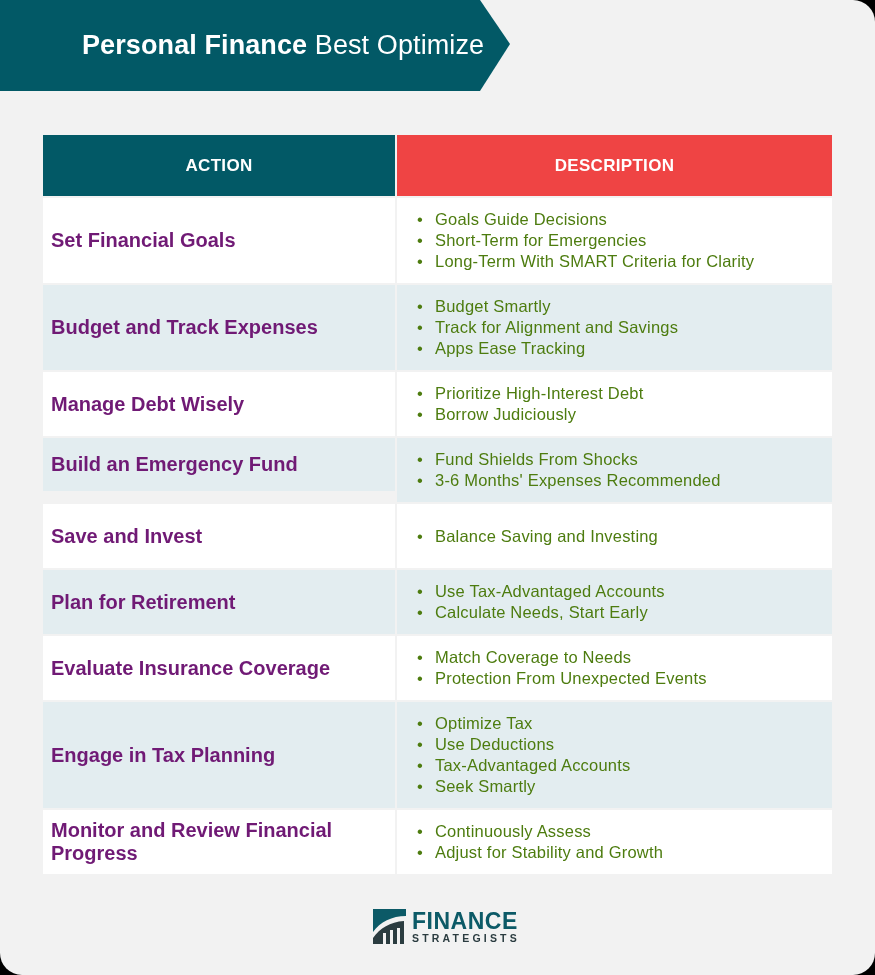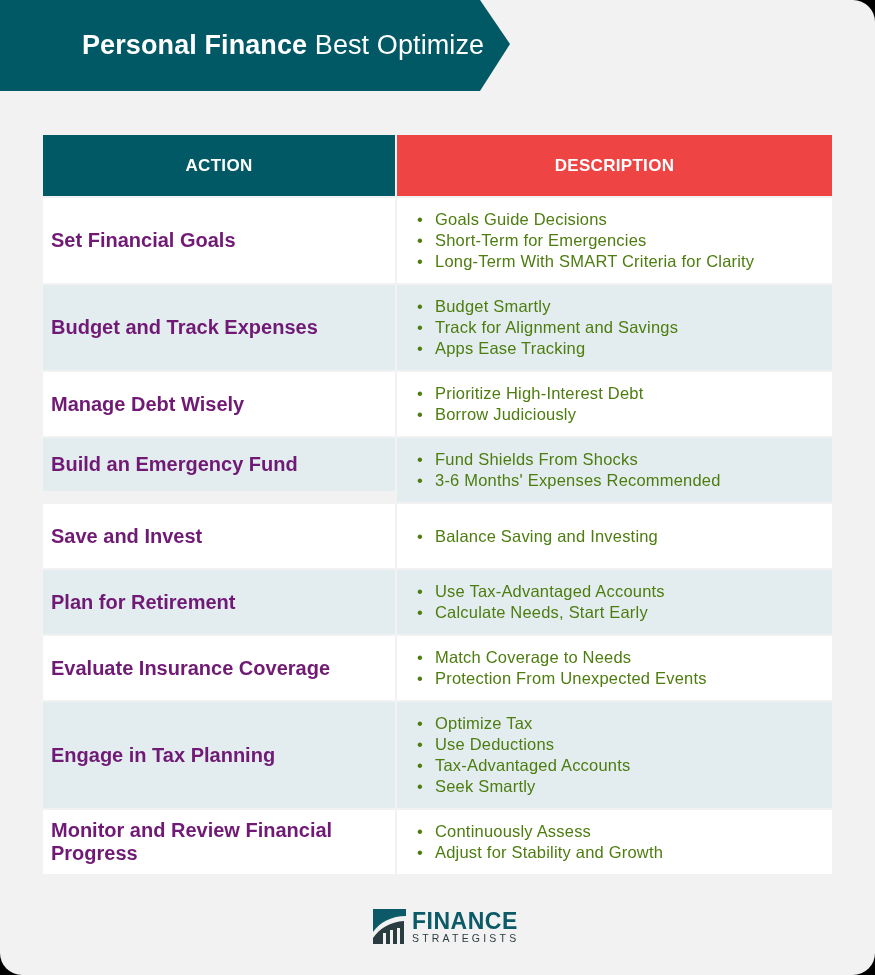--- a/index.html
+++ b/index.html
@@ -41,21 +41,21 @@
     .dcell li { line-height: 21px; letter-spacing: 0.2px; }
     .dcell li::before { content: "•"; display: inline-block; width: 18px; padding-left: 0; }
     .white { background: #ffffff; }
     .tint { background: #e3edf0; }
     .logo {
       position: absolute; left: 372px; top: 908px; display: flex; align-items: flex-end; gap: 4px;
     }
     .logo-mark { width: 36px; height: 36px; }
     .logo-text { display: flex; flex-direction: column; }
     .logo-top { font-size: 23px; font-weight: 700; color: #0c5a67; line-height: 22px; letter-spacing: 0.5px; }
-    .logo-bottom { font-size: 10.5px; color: #2b3c40; letter-spacing: 3.2px; line-height: 12px; }
+    .logo-bottom { font-size: 10.5px; color: #2b3c40; letter-spacing: 3.2px; line-height: 12px; font-weight: bold; }
   </style>
 </head>
 <body>
 
 <div class="card">
   <div class="banner">
     <b>Personal Finance</b>
     <span class="light">Best Optimize</span>
   </div>
 

